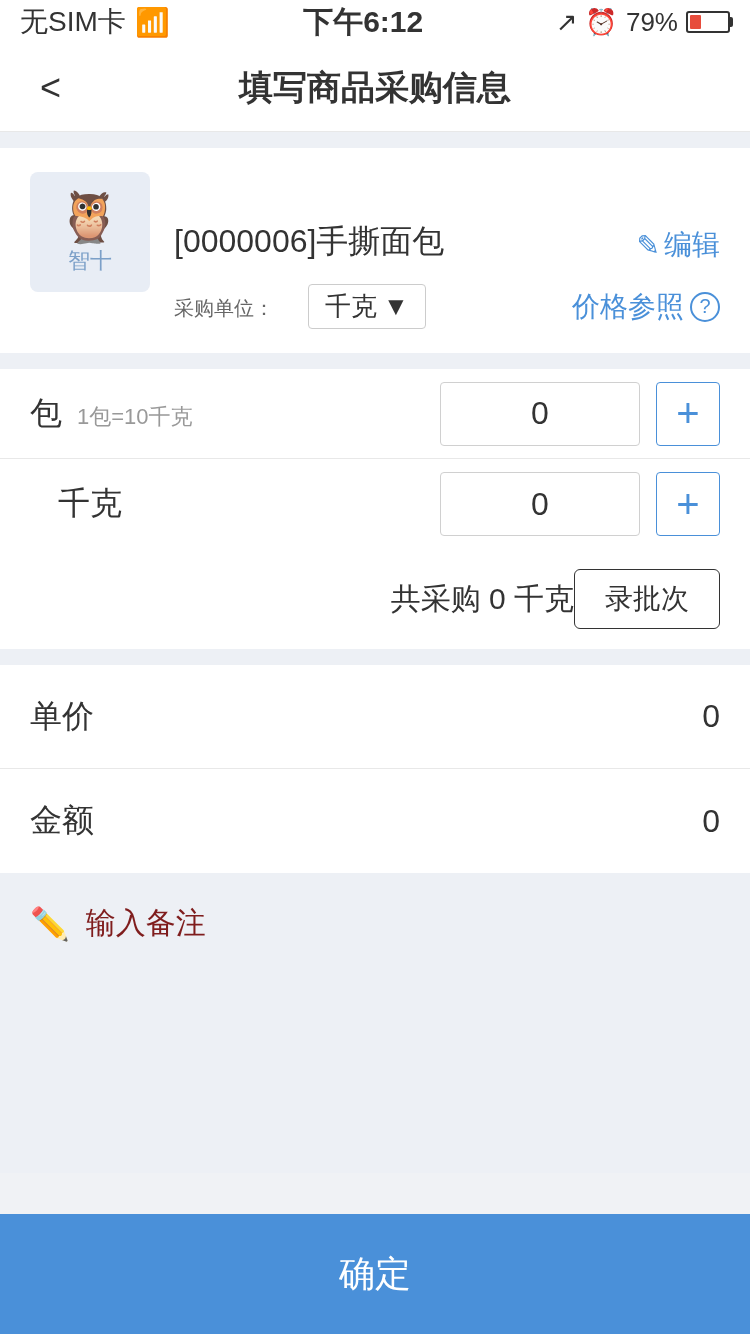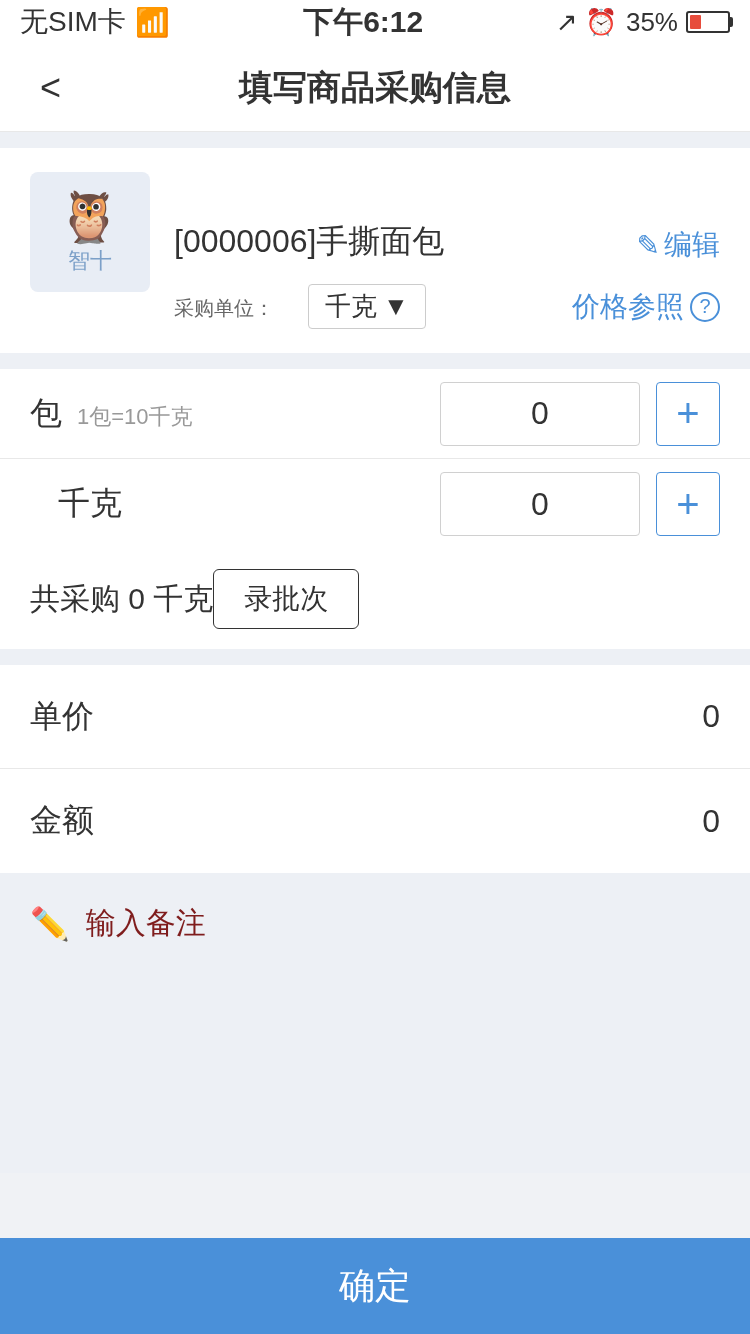--- a/index.html
+++ b/index.html
@@ -207,21 +207,21 @@
       flex-shrink: 0;
     }
 
     
     .summary-row {
       background: #fff;
       padding: 0 30px;
       height: 100px;
       display: flex;
       align-items: center;
-      justify-content: flex-start;
+      justify-content: flex-end;
     }
     .summary-text {
       font-size: 30px;
       color: #333;
     }
     .batch-btn {
       border: 1px solid #333;
       border-radius: 6px;
       padding: 10px 30px;
       font-size: 28px;
@@ -268,21 +268,21 @@
       font-size: 30px;
       color: #7f1d1d;
     }
 
     
     .confirm-btn {
       position: fixed;
       bottom: 0;
       left: 0;
       width: 750px;
-      height: 96px;
+      height: 120px;
       background: #4a90d9;
       color: #fff;
       font-size: 36px;
       font-weight: 500;
       border: none;
       cursor: pointer;
       display: flex;
       align-items: center;
       justify-content: center;
     }
@@ -305,21 +305,21 @@
 
 <div class="status-bar">
   <div class="status-left">
     <span>无SIM卡</span>
     <span>📶</span>
   </div>
   <div class="status-center">下午6:12</div>
   <div class="status-right">
     <span>↗</span>
     <span>⏰</span>
-    <span>35%</span>
+    <span>79%</span>
     <div class="battery-icon">
       <div class="battery-fill"></div>
       <div class="battery-tip"></div>
     </div>
   </div>
 </div>
 
 <div class="nav-bar">
   <div class="nav-back">&lt;</div>
   <div class="nav-title">填写商品采购信息</div>

